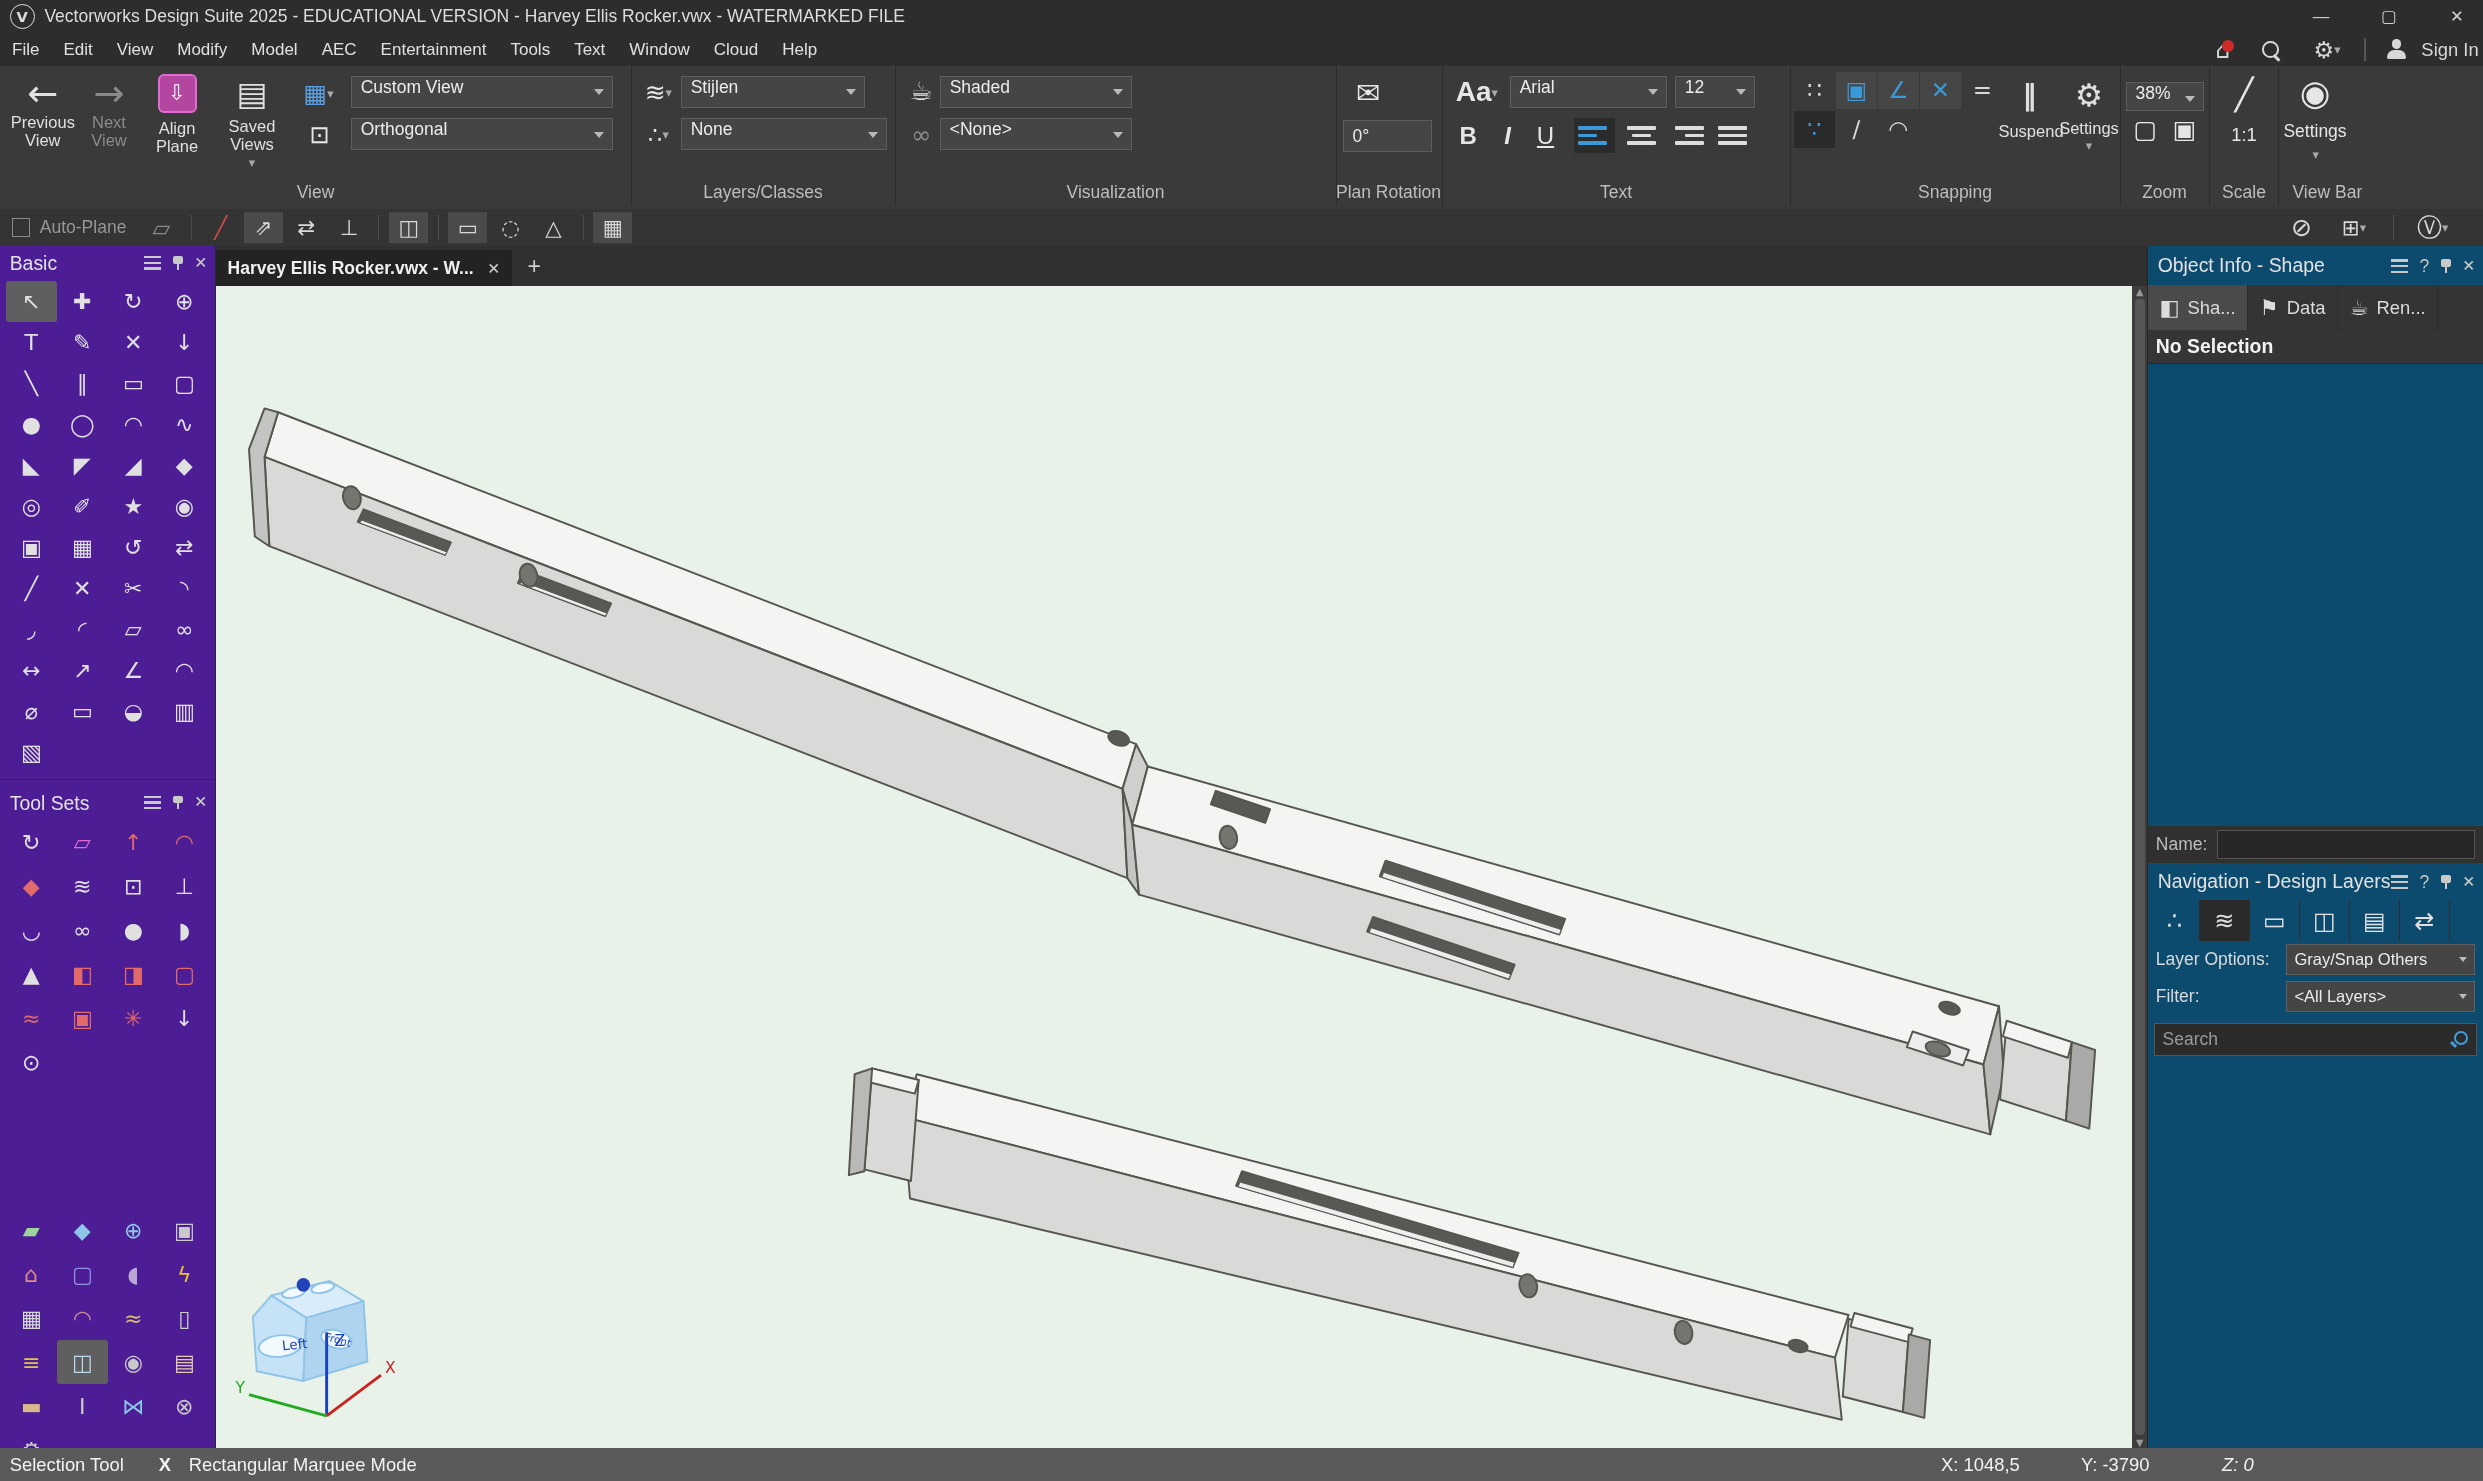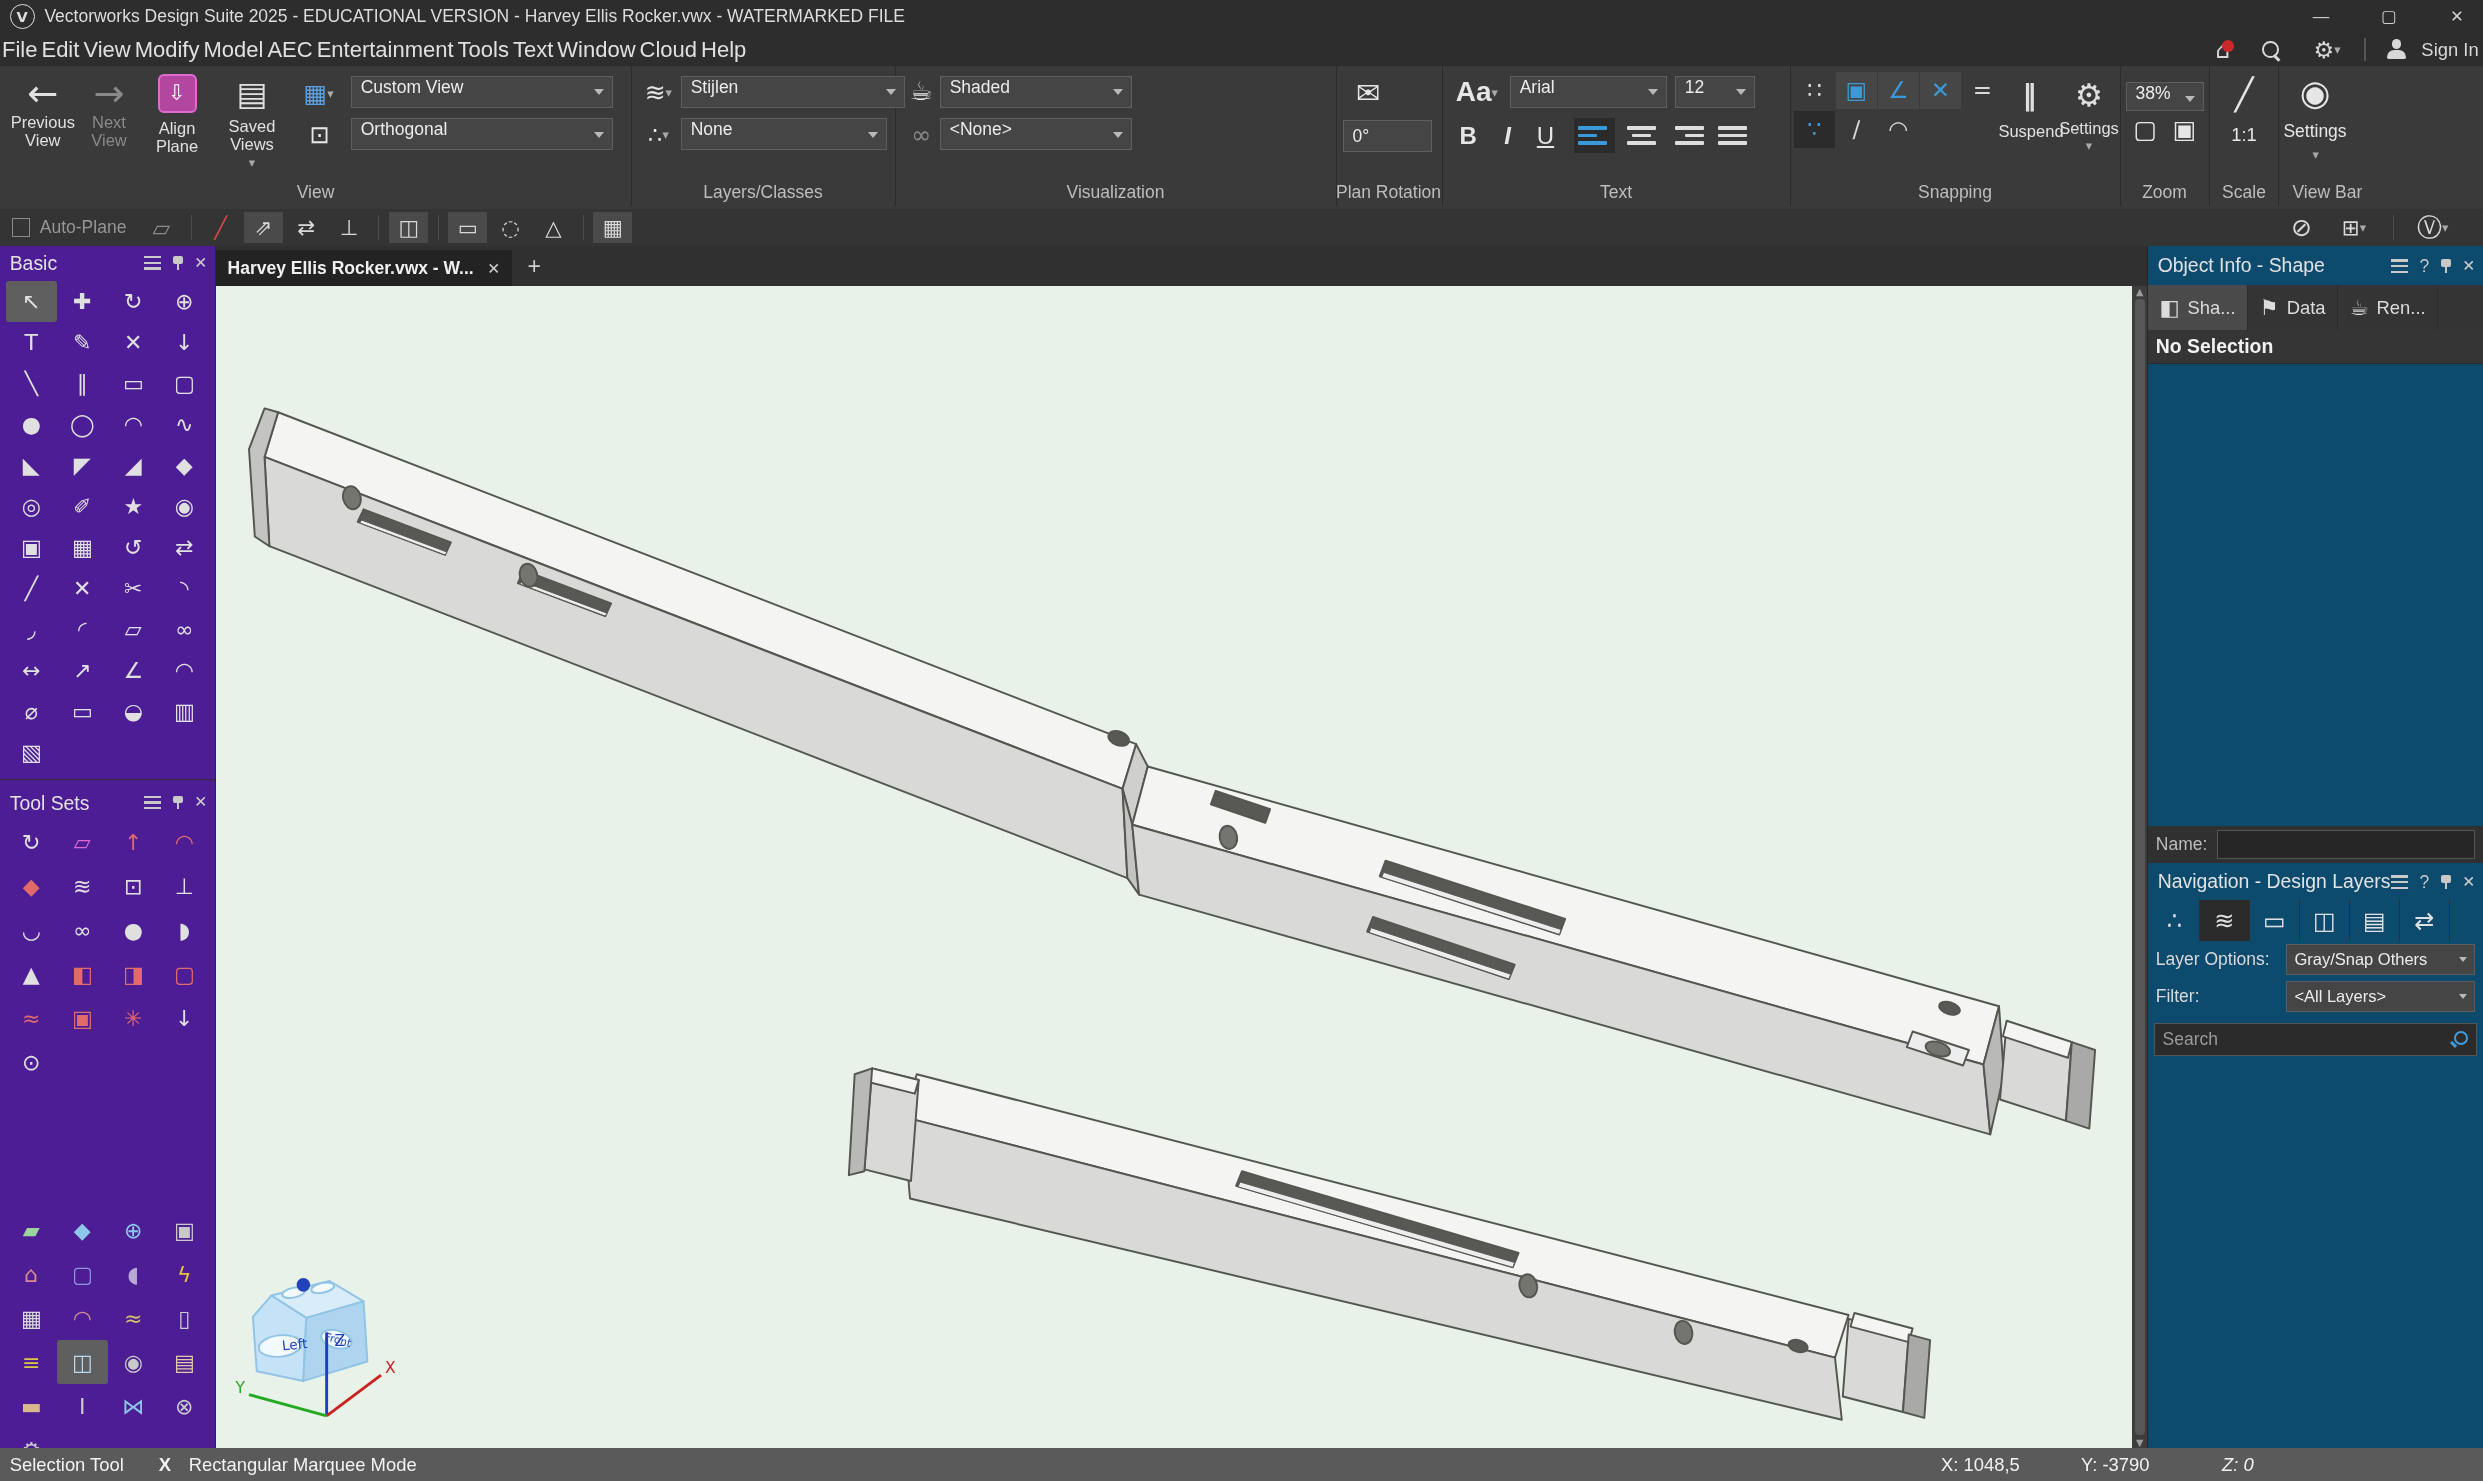--- a/index.html
+++ b/index.html
@@ -10,21 +10,21 @@
   .g{font-family:"DejaVu Sans",sans-serif;}
   
   .titlebar{left:0;top:0;width:2483px;height:33px;background:#2d2d2d;display:flex;align-items:center;}
   .vlogo{width:23px;height:23px;margin:0 9.7px 0 9.7px;border:1.9px solid #ddd;border-radius:50%;
          display:flex;align-items:center;justify-content:center;font-size:14.6px;font-weight:bold;color:#ddd;}
   .title-text{font-size:17.5px;color:#dcdcdc;}
   .winctl{position:absolute;top:0;height:33px;width:54px;display:flex;align-items:center;justify-content:center;
           color:#d0d0d0;font-size:16.5px;}
   .menubar{left:0;top:33px;width:2483px;height:33px;background:#2d2d2d;display:flex;align-items:center;
            border-bottom:1px solid #262626;}
-  .menubar .mi{padding:0 2px;font-size:22px;color:#e0e0e0;height:100%;display:flex;align-items:center;}
+  .menubar .mi{padding:0 12px;font-size:17px;color:#e0e0e0;height:100%;display:flex;align-items:center;}
   .mb-ico{position:absolute;top:33px;height:33px;display:flex;align-items:center;justify-content:center;color:#d8d8d8;}
   .reddot{position:absolute;top:3.9px;right:-3.9px;width:11.6px;height:11.6px;border-radius:50%;background:#cc2a2a;}
   .mag{width:12.6px;height:12.6px;border:2.9px solid #d8d8d8;border-radius:50%;position:relative;display:inline-block;}
   .mag::after{content:'';position:absolute;width:2.9px;height:7.8px;background:#d8d8d8;transform:rotate(-45deg);left:10.7px;top:10.7px;}
   .person{width:19.4px;height:21.3px;position:relative;display:inline-block;}
   .person::before{content:'';position:absolute;left:4.9px;top:0;width:9.7px;height:9.7px;border-radius:50%;background:#d8d8d8;}
   .person::after{content:'';position:absolute;left:0;top:10.7px;width:19.4px;height:9.7px;border-radius:7.8px 7.8px 1.9px 1.9px;background:#d8d8d8;}
   
   .ribbon{left:0;top:66px;width:2483px;height:143px;background:#3a3a3a;border-bottom:2.9px solid #2c2c2c;}
   .sec{position:absolute;top:0;height:140px;border-right:1px solid #2b2b2b;}
@@ -211,21 +211,21 @@
           <i class="caret"></i>
         </div>
       <div class="sec-label">View</div>
     </div>
 
     <div class="sec" style="left:631px;width:264px;">
       <div class="ricon" style="left:7.8px;top:11.6px;width:39px;height:29px;font-size:25px;">
           <span class="g">≋</span>
           <span class="chev g">▾</span>
         </div>
-      <div class="dd" style="left:50px;top:9.7px;width:224px;">
+      <div class="dd" style="left:50px;top:9.7px;width:184px;">
         <span>Stijlen</span>
           <i class="caret"></i>
         </div>
       <div class="ricon" style="left:7.8px;top:54px;width:39px;height:29px;font-size:23px;">
           <span class="g">∴</span>
           <span class="chev g">▾</span>
         </div>
       <div class="dd" style="left:50px;top:52px;width:206px;">
         <span>None</span>
           <i class="caret"></i>

